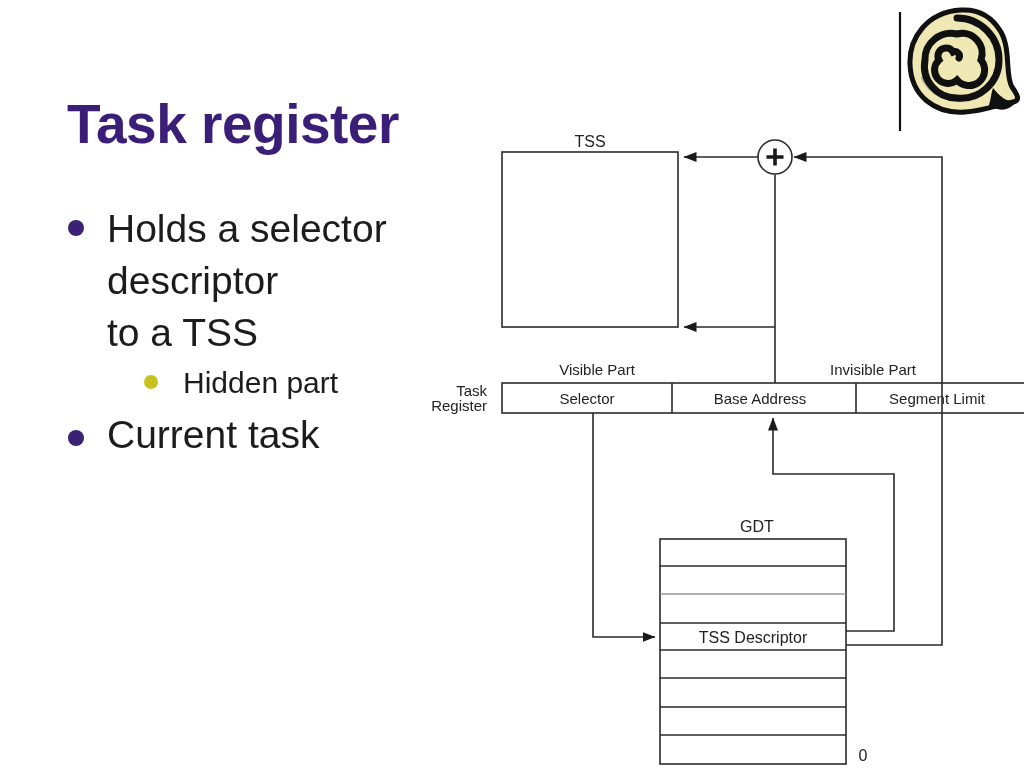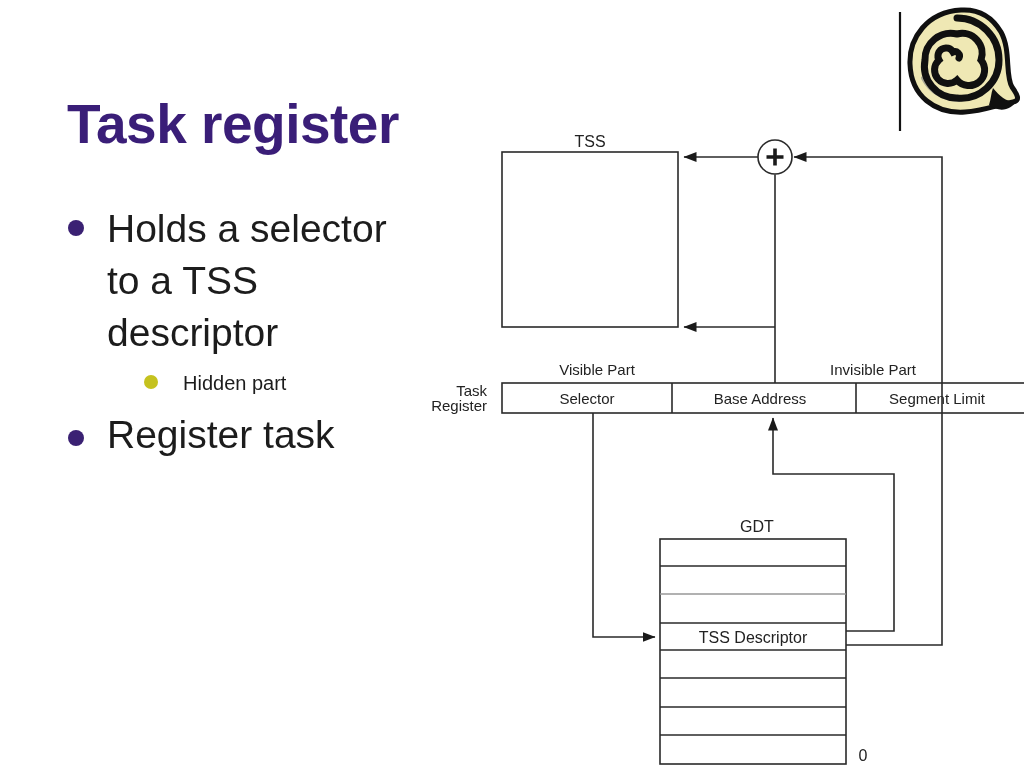--- a/index.html
+++ b/index.html
@@ -14,21 +14,21 @@
   }
   .bullet-dot{
     position:absolute;width:16px;height:16px;border-radius:50%;
     background:var(--color-bullet_dot,#3A2173);
   }
   .sub-bullet-dot{
     position:absolute;width:14px;height:14px;border-radius:50%;
     background:var(--color-sub_bullet_dot,#C5C21F);
   }
   .b1-text{position:absolute;left:100px;top:203px;font-size:39px;line-height:52px;white-space:nowrap;}
-  .sub-text{position:absolute;left:176px;top:365px;font-size:20px;line-height:36px;white-space:nowrap;}
+  .sub-text{position:absolute;left:176px;top:365px;font-size:30px;line-height:36px;white-space:nowrap;}
   .b2-text{position:absolute;left:100px;top:409px;font-size:39px;line-height:52px;white-space:nowrap;}
   svg.diagram{position:absolute;left:0;top:0;}
   svg.shell{position:absolute;left:894px;top:6px;}
   .dline{stroke:var(--color-diagram_line,#2a2a2a);stroke-width:1.6;fill:none;}
   .dbox{stroke:var(--color-diagram_line,#2a2a2a);stroke-width:1.6;fill:#ffffff;}
   .gray-row{stroke:#979797;stroke-width:1.4;fill:none;}
   .dtext{fill:#222;font-family:"Liberation Sans",sans-serif;font-size:16px;}
   .dtext-sm{fill:#222;font-family:"Liberation Sans",sans-serif;font-size:15px;}
   .plus{stroke:#1a1a1a;stroke-width:3.6;fill:none;}
   .hdr-line{stroke:#111;stroke-width:2.2;}
@@ -40,29 +40,29 @@
 </head>
 <body>
 
 <div class="slide">
 
   <div class="title">Task register</div>
 
   <span class="bullet-dot" style="left:61px;top:220px;"></span>
   <div class="b1-text">
     <div>Holds a selector</div>
+    <div>descriptor</div>
     <div>to a TSS</div>
-    <div>descriptor</div>
   </div>
 
   <span class="sub-bullet-dot" style="left:137px;top:375px;"></span>
   <div class="sub-text">Hidden part</div>
 
   <span class="bullet-dot" style="left:61px;top:430px;"></span>
-  <div class="b2-text">Register task</div>
+  <div class="b2-text">Current task</div>
 
   <svg class="diagram" width="1024" height="768" viewBox="0 0 1024 768">
     <defs>
       <marker id="arr" markerUnits="userSpaceOnUse" markerWidth="14" markerHeight="12" refX="12.5" refY="5" orient="auto">
         <path d="M0,0 L13,5 L0,10 Z" fill="#1a1a1a"></path>
       </marker>
     </defs>
 
     <line class="hdr-line" x1="893" y1="12" x2="893" y2="131"></line>
 

